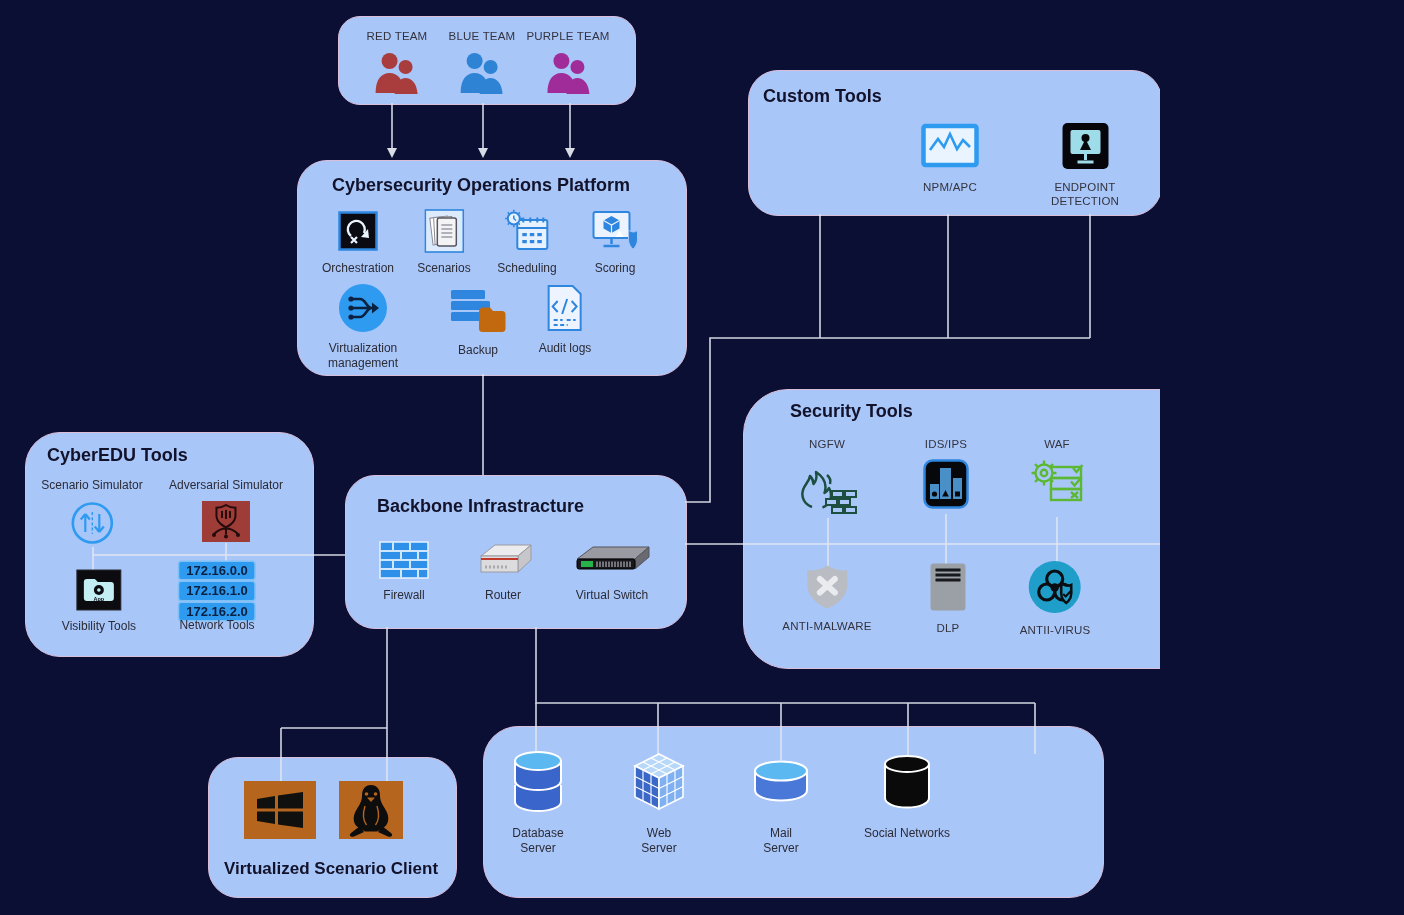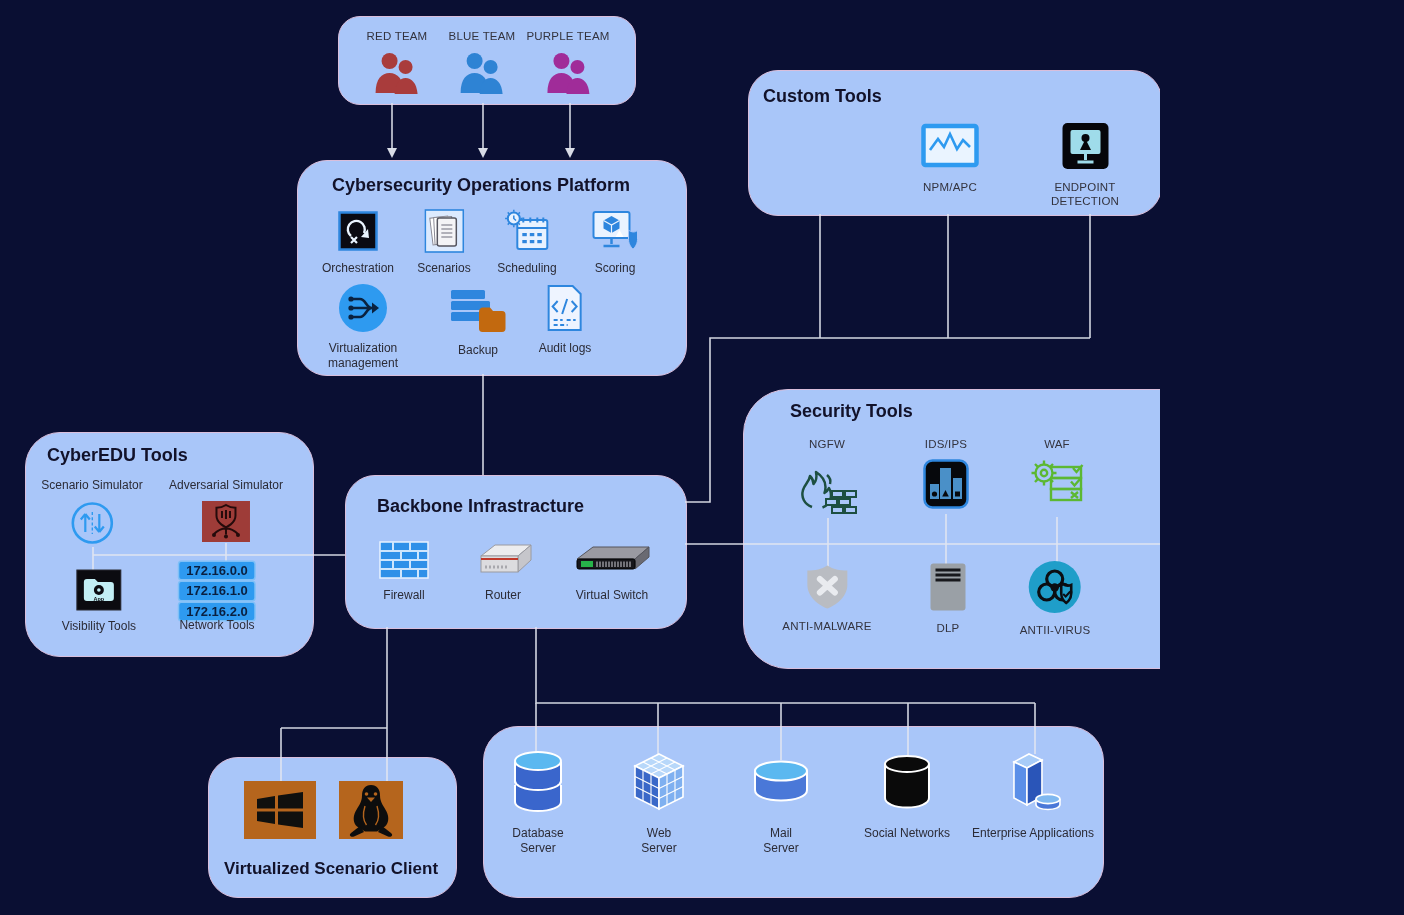--- a/index.html
+++ b/index.html
@@ -595,31 +595,15 @@
       <span>
         <svg width="50" height="56" viewBox="0 0 50 56">
           <path d="M3 10 v34 c0 5.5 9.8 9.5 22 9.5 s22 -4 22 -9.5 V10" fill="#0a0a0a" stroke="#fff" stroke-width="2"></path>
           <ellipse cx="25" cy="10" rx="22" ry="8" fill="#0a0a0a" stroke="#fff" stroke-width="2"></ellipse>
         </svg>
       </span>
     </div>
     <div class="lbl">Social Networks</div>
   </div>
 
-  <div class="node" style="left:1033px;top:748px;">
-    <div class="slot" style="height:72px;">
-      <span>
-        <svg width="58" height="62" viewBox="0 0 58 62">
-          <g stroke="#fff" stroke-width="1.6">
-            <polygon points="10,11 25,3 38,9 23,17" fill="#a8ccf8"></polygon>
-            <polygon points="10,11 23,17 23,54 10,47" fill="#5b8fe8"></polygon>
-            <polygon points="23,17 38,9 38,46 23,54" fill="#2a55b8"></polygon>
-          </g>
-          <path d="M32 48 v5.5 c0 3 5.4 5 12 5 s12 -2 12 -5 V48" fill="#4a78d8" stroke="#fff" stroke-width="1.6"></path>
-          <ellipse cx="44" cy="48" rx="12" ry="4.6" fill="#7fb8f0" stroke="#fff" stroke-width="1.6"></ellipse>
-        </svg>
-      </span>
-    </div>
-    <div class="lbl">Enterprise Applications</div>
-  </div>
 
 
 </div>
 
 </body></html>

